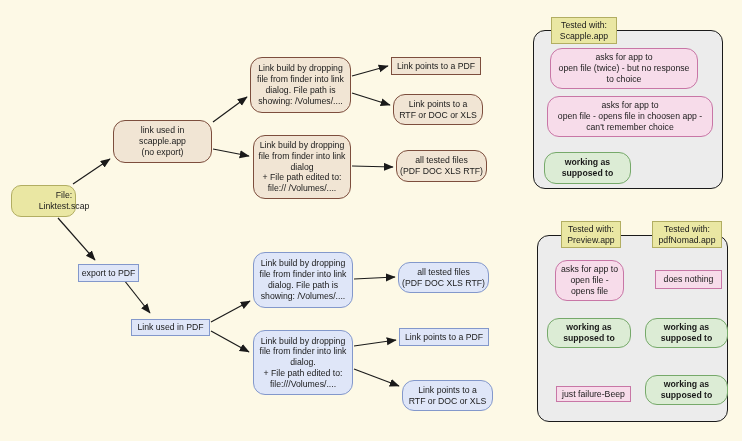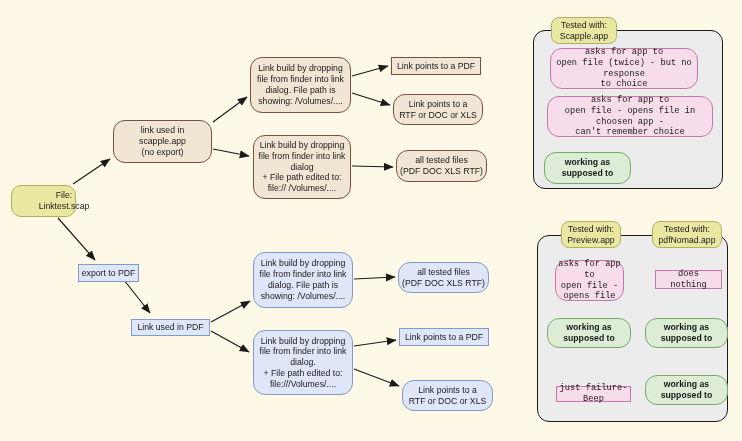--- a/index.html
+++ b/index.html
@@ -20,30 +20,30 @@
     text-align: center; white-space: pre-line;
     font-size: 8.7px; line-height: 10.8px;
     z-index: 2;
   }
   .node { border: 1px solid; border-radius: 12px; padding: 1px 2px; }
   .pill { border-radius: 0; }
 
   .yellow { background: var(--yellow_fill); border-color: var(--yellow_border); padding-left: 43px; }
   .tan    { background: var(--tan_fill);    border-color: var(--tan_border); }
   .blue   { background: var(--blue_fill);   border-color: var(--blue_border); }
-  .pink   { background: var(--pink_fill);   border-color: var(--pink_border); font-family: Liberation Mono, monospace; }
+  .pink   { background: var(--pink_fill);   border-color: var(--pink_border); }
   .green  { background: var(--green_fill);  border-color: var(--green_border); font-weight: bold; }
 
   .panel {
     background: var(--panel_fill); border: 1.5px solid var(--panel_border);
     border-radius: 12px; z-index: 1;
   }
   .plabel {
     background: var(--yellow_fill); border: 1px solid var(--yellow_border);
-    border-radius: 8px; padding: 2px 3px; z-index: 3;
+    border-radius: 0; padding: 2px 3px; z-index: 3;
   }
 </style>
 </head>
 <body>
 
 <div class="canvas">
 
   <svg class="arrows" width="742" height="441" viewBox="0 0 742 441">
     <defs>
       <marker id="ah" markerUnits="userSpaceOnUse" markerWidth="11" markerHeight="9" refX="9.3" refY="4" orient="auto">

